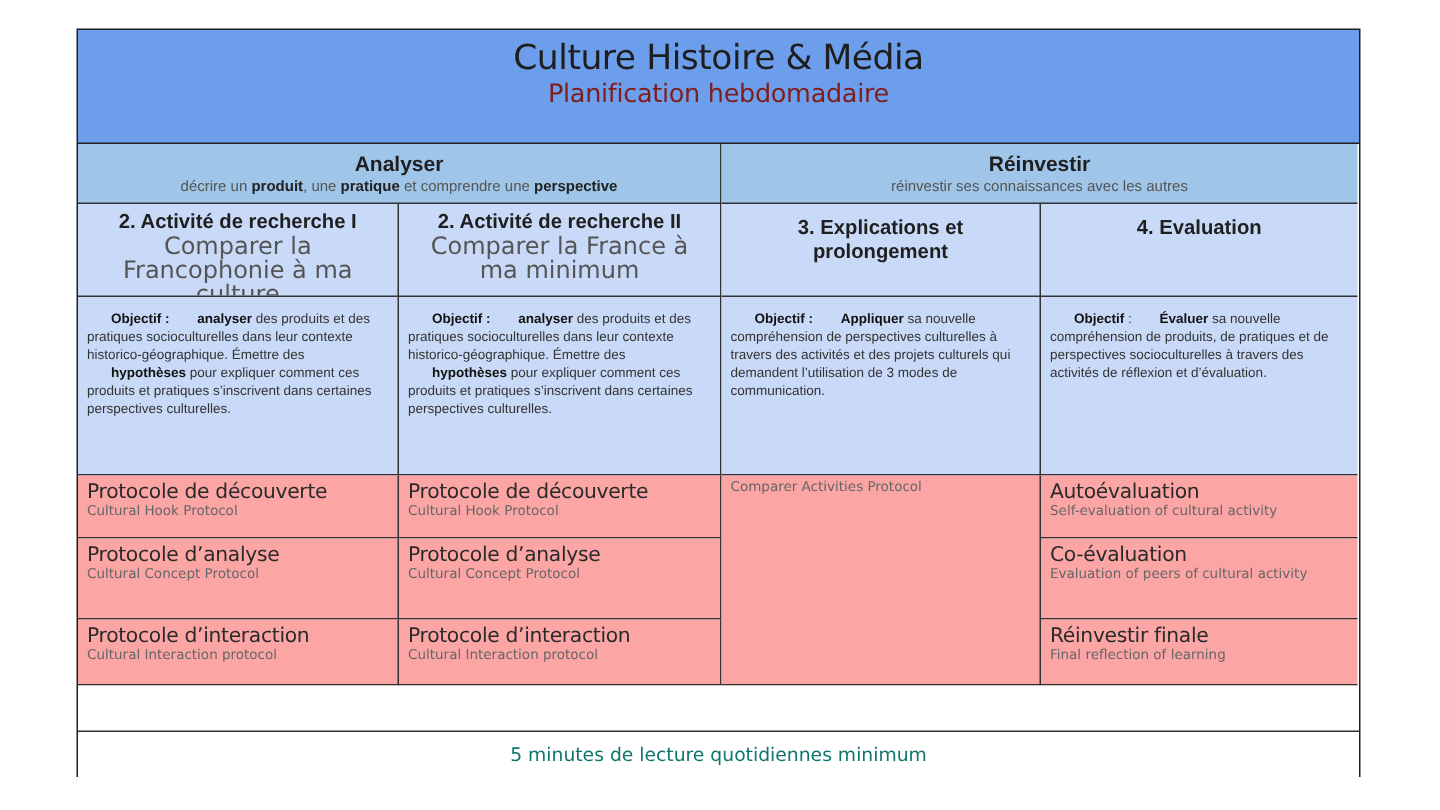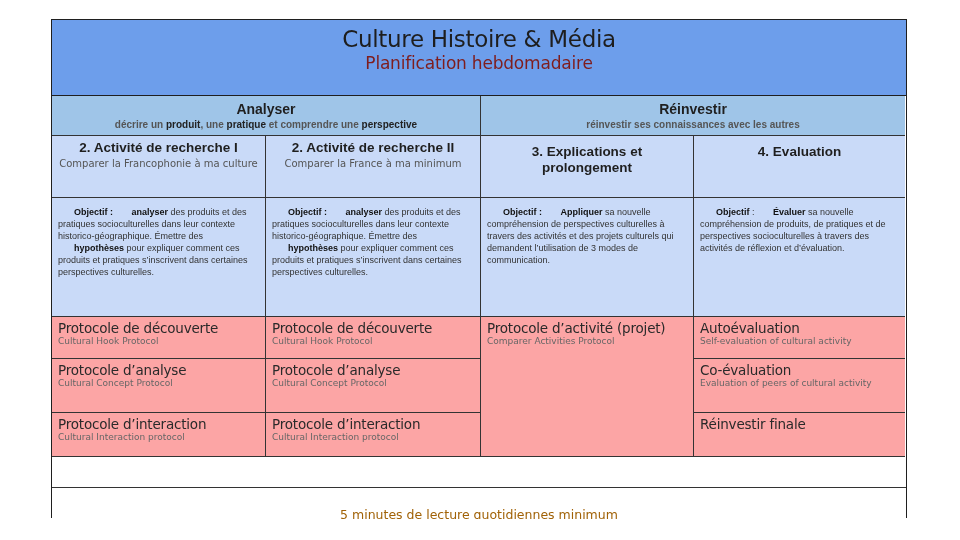--- a/index.html
+++ b/index.html
@@ -4,33 +4,33 @@
 <style>
   html, body { margin:0; padding:0; background:#ffffff; }
   body { width:960px; height:540px; position:relative; overflow:hidden; font-family:"DejaVu Sans", sans-serif; color:#222; }
   .tbl { position:absolute; left:51px; top:19px; width:856px; height:499px; border:1.5px solid #1f1f1f; box-sizing:border-box; }
   .cell { position:absolute; box-sizing:border-box; border-right:1px solid #333; border-bottom:1px solid #333; overflow:hidden; }
   .title-row { left:0; top:0; width:100%; height:76px; background:#6d9eeb; border-right:none; border-bottom:1.5px solid #1f1f1f; text-align:center; }
   .title { font-family:"DejaVu Sans", sans-serif; font-size:23px; color:#1e1e1e; margin-top:6px; letter-spacing:-0.3px; }
   .subtitle { font-size:17px; color:#7f1d1d; margin-top:1px; letter-spacing:-0.2px; }
   .section { top:76px; height:40px; background:#9fc5e8; text-align:center; }
   .sec-title { font-family:"Liberation Sans", sans-serif; font-weight:bold; font-size:14px; color:#1f1f1f; margin-top:5px; }
-  .sec-sub { font-family:"Liberation Sans", sans-serif; font-size:10px; color:#555; margin-top:2px;font-weight:bold; }
+  .sec-sub { font-family:"Liberation Sans", sans-serif; font-size:10px; color:#555; margin-top:2px; }
   .sec-sub b { color:#222; }
   .head { top:116px; height:62px; background:#c9daf8; text-align:center; padding:4px 6px 0 6px; }
   .head-title { font-family:"Liberation Sans", sans-serif; font-weight:bold; font-size:13.5px; color:#1f1f1f; line-height:16px; }
-  .head-sub { font-family:"DejaVu Sans", sans-serif; font-size:10px; color:#555; line-height:16px; }
+  .head-sub { font-family:"DejaVu Sans", sans-serif; font-size:16px; color:#555; line-height:16px; }
   .obj { top:178px; height:119px; background:#c9daf8; padding:8px 5px 0 6px; font-family:"Liberation Sans", sans-serif; font-size:9px; line-height:12px; color:#333; }
   .obj b { color:#111;margin-left:16px; }
   .proto { background:#fca5a5; padding:3px 5px 0 6px; }
   .p-title { font-family:"DejaVu Sans", sans-serif; font-size:13.5px; color:#2a2a2a; line-height:16px; letter-spacing:-0.2px; }
   .p-sub { font-family:"DejaVu Sans", sans-serif; font-size:9px; color:#666; line-height:11px; }
   .blank { left:0; top:437px; width:100%; height:31px; border-right:none; background:#fff; }
   .footer { left:0; top:468px; width:100%; height:31px; border-right:none; border-bottom:none; text-align:center; background:#fff; }
-  .footer-text { font-family:"DejaVu Sans", sans-serif; font-size:12.5px; color:#a16207; margin-top:19px; }
+  .footer-text { font-family:"DejaVu Sans", sans-serif; font-size:12.5px; color:#0f766e; margin-top:7px; }
   .c1 { left:0; width:214px; }
   .c2 { left:214px; width:215px; }
   .c3 { left:429px; width:213px; }
   .c4 { left:642px; width:211px; border-right:none; }
   .left-half { left:0; width:429px; }
   .right-half { left:429px; width:424px; border-right:none; }
 </style>
 </head>
 <body>
 
@@ -90,34 +90,34 @@
   <div class="cell proto c2" style="top:339px;height:54px;">
     <div class="p-title">Protocole d’analyse</div>
     <div class="p-sub">Cultural Concept Protocol</div>
   </div>
   <div class="cell proto c2" style="top:393px;height:44px;">
     <div class="p-title">Protocole d’interaction</div>
     <div class="p-sub">Cultural Interaction protocol</div>
   </div>
 
   <div class="cell proto c3" style="top:297px;height:140px;">
-    <div class="p-title">Protocole d’activité (projet)</div>
     <div class="p-sub">Comparer Activities Protocol</div>
   </div>
 
   <div class="cell proto c4" style="top:297px;height:42px;">
     <div class="p-title">Autoévaluation</div>
     <div class="p-sub">Self-evaluation of cultural activity</div>
   </div>
   <div class="cell proto c4" style="top:339px;height:54px;">
     <div class="p-title">Co-évaluation</div>
     <div class="p-sub">Evaluation of peers of cultural activity</div>
   </div>
   <div class="cell proto c4" style="top:393px;height:44px;">
     <div class="p-title">Réinvestir finale</div>
+    <div class="p-sub">Final reflection of learning</div>
   </div>
 
   <div class="cell blank"></div>
 
   <div class="cell footer">
     <div class="footer-text">5 minutes de lecture quotidiennes minimum</div>
   </div>
 </div>
 
 </body></html>

